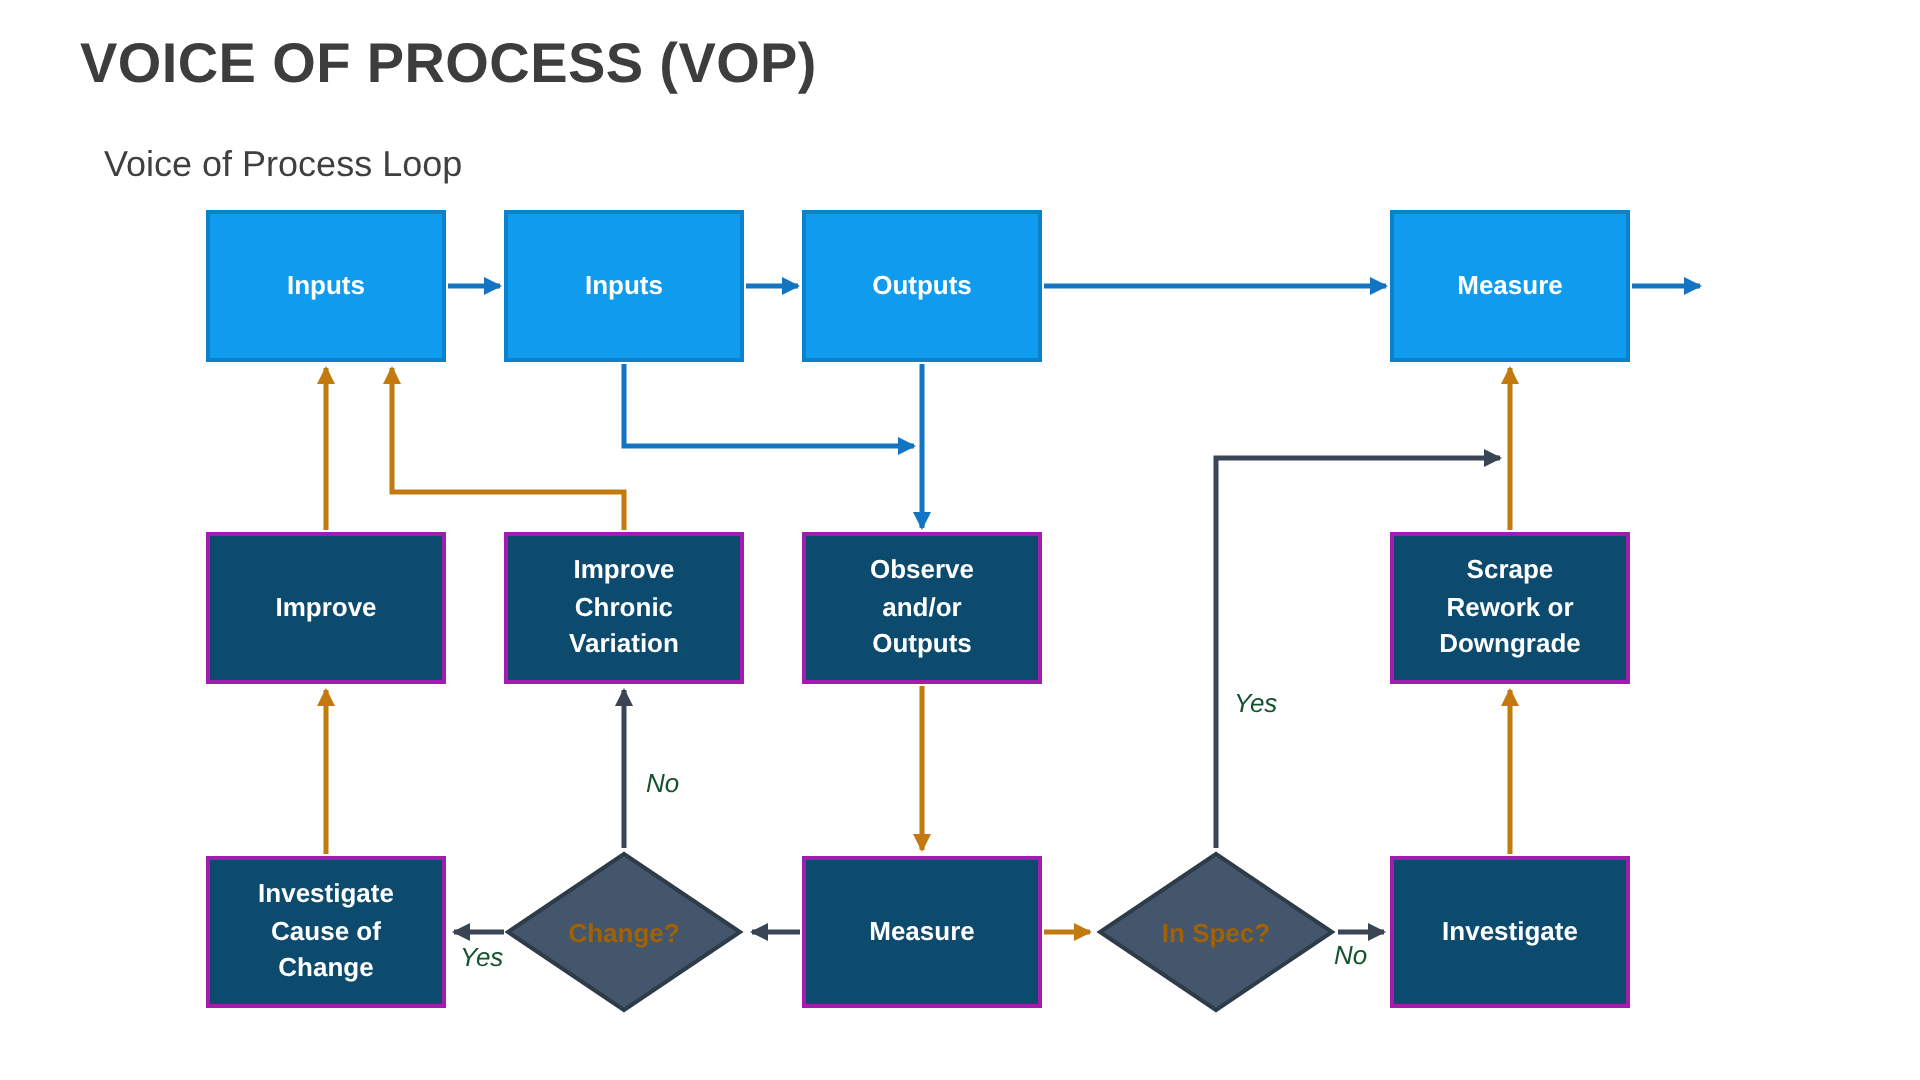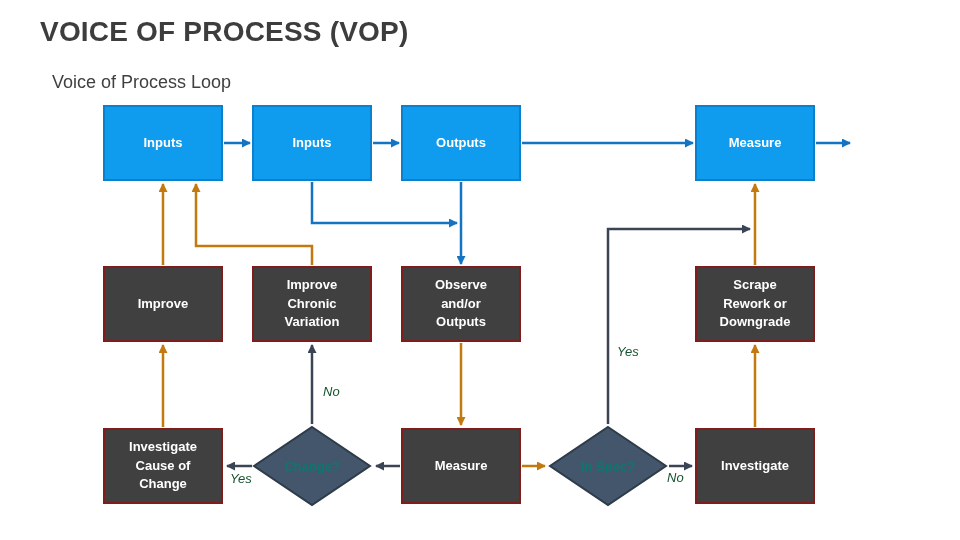--- a/index.html
+++ b/index.html
@@ -16,27 +16,27 @@
     font-size:18px;font-weight:normal;color:#404040;
   }
   .connectors{position:absolute;left:0;top:0;}
   .node{
     position:absolute;width:120px;height:76px;
     display:flex;align-items:center;justify-content:center;
     text-align:center;color:#ffffff;font-size:13px;font-weight:bold;
     line-height:1.42;white-space:pre-line;box-sizing:border-box;
   }
   .node.blue{background:#0f9bee;border:2px solid #0b80cc;}
-  .node.orange{background:#404040;border:2px solid #7f1d1d;}
+  .node.orange{background:#0c4a6e;border:2px solid #a21caf;}
   .diamond{position:absolute;width:120px;height:82px;}
   .diamond svg{position:absolute;left:0;top:0;}
   .diamond-label{
     position:absolute;left:0;top:0;width:100%;height:100%;
     display:flex;align-items:center;justify-content:center;
-    color:#0f766e;font-size:13px;font-weight:bold;text-align:center;
+    color:#a16207;font-size:13px;font-weight:bold;text-align:center;
   }
   .edge-label{
     position:absolute;font-size:13px;font-style:italic;color:#14532d;
   }
 </style>
 </head>
 <body>
 
 <div class="stage">
 

